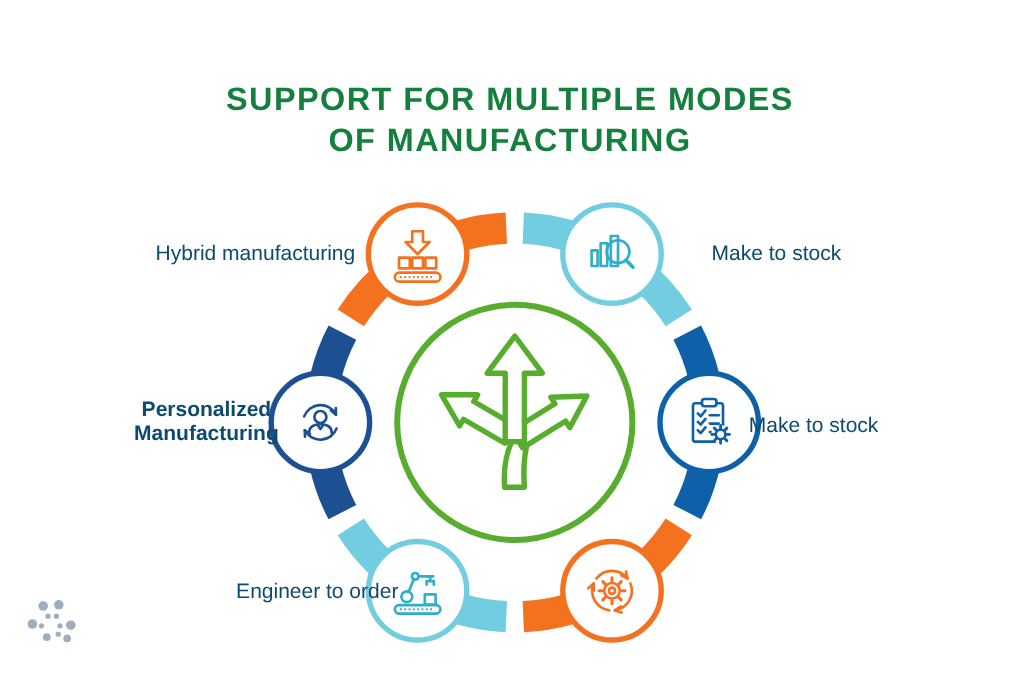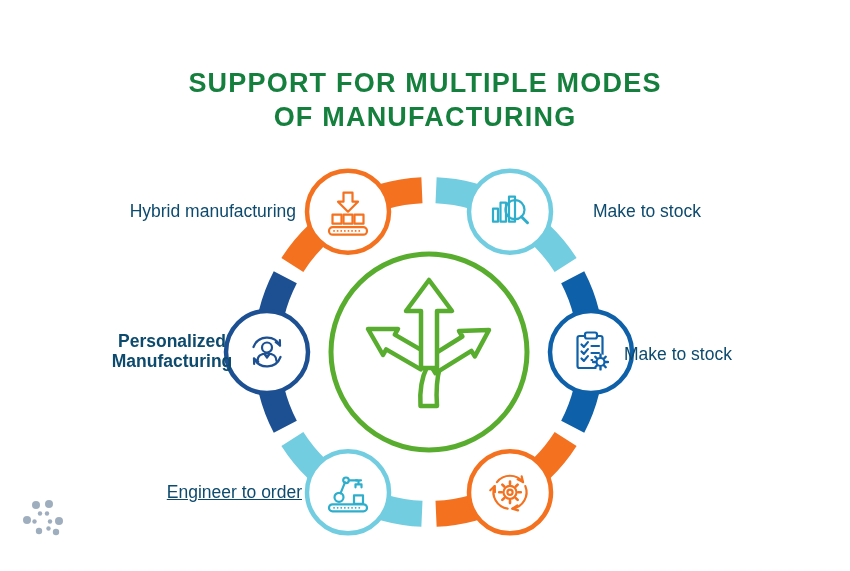--- a/index.html
+++ b/index.html
@@ -135,16 +135,16 @@
       <circle cx="59" cy="521" r="4"></circle>
       <circle cx="48.5" cy="528.5" r="2.2"></circle>
       <circle cx="39" cy="531" r="3.2"></circle>
       <circle cx="56" cy="532" r="3.2"></circle>
     </g>
   </svg>
 
   <div class="node-label v-center" style="right:554px;top:211px;">Hybrid manufacturing</div>
   <div class="node-label v-center" style="left:565px;top:211px;margin-left:28px;">Make to stock</div>
   <div class="node-label v-center" style="left:624px;top:354px;">Make to stock</div>
-  <div class="node-label v-center" style="right:548px;top:492px;text-decoration:underline;">Engineer to order</div>
+  <div class="node-label v-center" style="right:518px;top:492px;">Engineer to order</div>
   <div class="node-label label-personalized" style="left:106px;top:331px;font-weight:bold;">Personalized Manufacturing</div>
 
 </div>
 
 </body></html>

